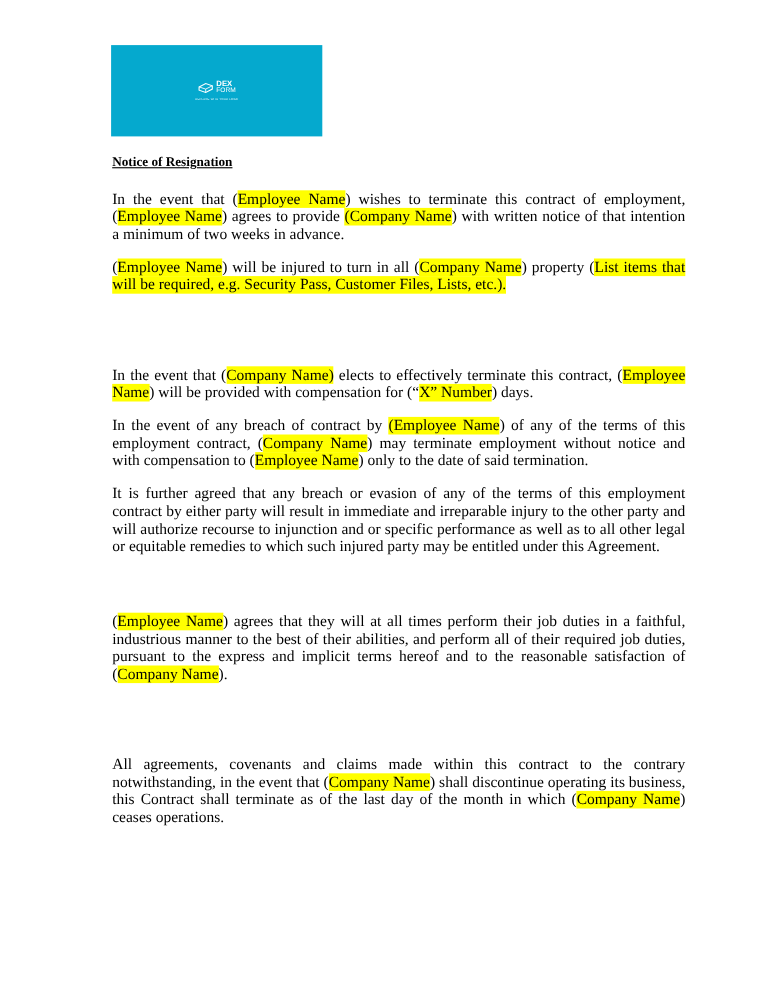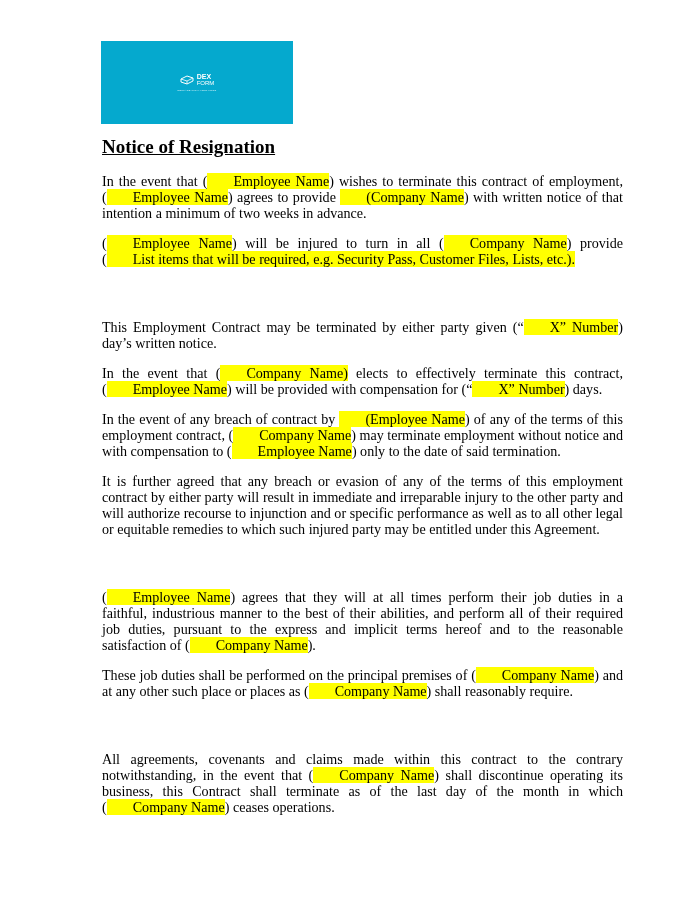--- a/index.html
+++ b/index.html
@@ -7,23 +7,23 @@
          font-family: "Liberation Serif", "DejaVu Serif", serif; color: #000; }
   .logo { position: absolute; left: 101px; top: 41px; width: 192px; height: 83px;
           background: #05a9ce; display: flex; align-items: center; justify-content: center; }
   .logo-inner { display: flex; flex-direction: column; align-items: center; }
   .logo-row { display: flex; align-items: center; gap: 3px; }
   .logo-word { color: #fff; font-family: "Liberation Sans", "DejaVu Sans", sans-serif;
                font-weight: bold; font-size: 7px; line-height: 7px; }
   .logo-tag { color: #e6f7fb; font-family: "Liberation Sans", sans-serif; font-size: 2.5px;
               margin-top: 2px; letter-spacing: 0.2px; }
   .content { position: absolute; left: 102px; top: 139px; width: 521px; font-size: 14.1px; line-height: 16px; }
-  h2 { font-size: 19px; font-weight: bold; text-decoration: underline; margin: 0; line-height: 16px; }
+  h2 { font-size: 12px; font-weight: bold; text-decoration: underline; margin: 0; line-height: 16px; }
   p { margin: 0; text-align: justify; line-height: 16px; }
-  .hl { background: #ffff00; padding-left: 26px; }
+  .hl { background: #ffff00; }
   .gap-h { height: 18px; }
   .gap-p { height: 14px; }
   .gap-s { height: 34px; }
 </style>
 </head>
 <body>
 
 <div class="logo" style="background: rgb(5, 169, 206);">
   <div class="logo-inner">
     <div class="logo-row">
@@ -38,31 +38,29 @@
     </div>
     <div class="logo-tag">REPLACE WITH YOUR LOGO</div>
   </div>
 </div>
 
 <div class="content" id="doc">
     <h2>Notice of Resignation</h2>
     <div class="gap-h"></div>
     <p><span>In the event that (</span><span class="hl" style="background: rgb(255, 255, 0);">Employee Name</span><span>) wishes to terminate this contract of employment, (</span><span class="hl" style="background: rgb(255, 255, 0);">Employee Name</span><span>) agrees to provide </span><span class="hl" style="background: rgb(255, 255, 0);">(Company Name</span><span>) with written notice of that intention a minimum of two weeks in advance.</span></p>
     <div class="gap-p"></div>
-    <p><span>(</span><span class="hl" style="background: rgb(255, 255, 0);">Employee Name</span><span>) will be injured to turn in all (</span><span class="hl" style="background: rgb(255, 255, 0);">Company Name</span><span>) provide (</span><span class="hl" style="background: rgb(255, 255, 0);">List items that will be required, e.g. Security Pass, Customer Files, Lists, etc.).</span></p>
+    <p><span>(</span><span class="hl" style="background: rgb(255, 255, 0);">Employee Name</span><span>) will be injured to turn in all (</span><span class="hl" style="background: rgb(255, 255, 0);">Company Name</span><span>) property (</span><span class="hl" style="background: rgb(255, 255, 0);">List items that will be required, e.g. Security Pass, Customer Files, Lists, etc.).</span></p>
     <div class="gap-s"></div>
     <div class="gap-h"></div>
-    <p><span>This Employment Contract may be terminated by either party given (“</span><span class="hl" style="background: rgb(255, 255, 0);">X” Number</span><span>) day’s written notice.</span></p>
     <div class="gap-p"></div>
     <p><span>In the event that (</span><span class="hl" style="background: rgb(255, 255, 0);">Company Name)</span><span> elects to effectively terminate this contract, (</span><span class="hl" style="background: rgb(255, 255, 0);">Employee Name</span><span>) will be provided with compensation for (“</span><span class="hl" style="background: rgb(255, 255, 0);">X” Number</span><span>) days.</span></p>
     <div class="gap-p"></div>
     <p><span>In the event of any breach of contract by </span><span class="hl" style="background: rgb(255, 255, 0);">(Employee Name</span><span>) of any of the terms of this employment contract, (</span><span class="hl" style="background: rgb(255, 255, 0);">Company Name</span><span>) may terminate employment without notice and with compensation to (</span><span class="hl" style="background: rgb(255, 255, 0);">Employee Name</span><span>) only to the date of said termination.</span></p>
     <div class="gap-p"></div>
     <p><span>It is further agreed that any breach or evasion of any of the terms of this employment contract by either party will result in immediate and irreparable injury to the other party and will authorize recourse to injunction and or specific performance as well as to all other legal or equitable remedies to which such injured party may be entitled under this Agreement.</span></p>
     <div class="gap-s"></div>
     <div class="gap-h"></div>
     <p><span>(</span><span class="hl" style="background: rgb(255, 255, 0);">Employee Name</span><span>) agrees that they will at all times perform their job duties in a faithful, industrious manner to the best of their abilities, and perform all of their required job duties, pursuant to the express and implicit terms hereof and to the reasonable satisfaction of (</span><span class="hl" style="background: rgb(255, 255, 0);">Company Name</span><span>).</span></p>
     <div class="gap-p"></div>
-    <p><span>These job duties shall be performed on the principal premises of (</span><span class="hl" style="background: rgb(255, 255, 0);">Company Name</span><span>) and at any other such place or places as (</span><span class="hl" style="background: rgb(255, 255, 0);">Company Name</span><span>) shall reasonably require.</span></p>
     <div class="gap-s"></div>
     <div class="gap-h"></div>
     <p><span>All agreements, covenants and claims made within this contract to the contrary notwithstanding, in the event that (</span><span class="hl" style="background: rgb(255, 255, 0);">Company Name</span><span>) shall discontinue operating its business, this Contract shall terminate as of the last day of the month in which (</span><span class="hl" style="background: rgb(255, 255, 0);">Company Name</span><span>) ceases operations.</span></p>
   </div>
 
 </body></html>

